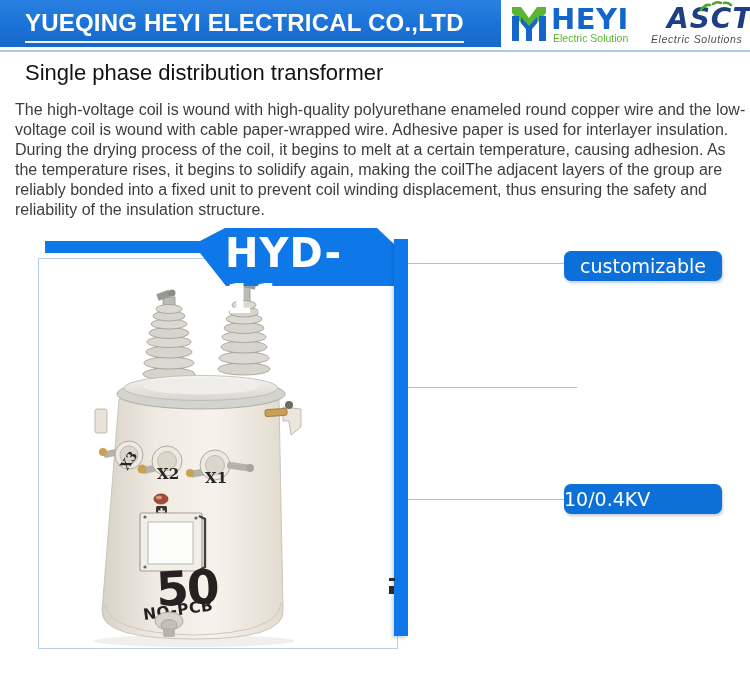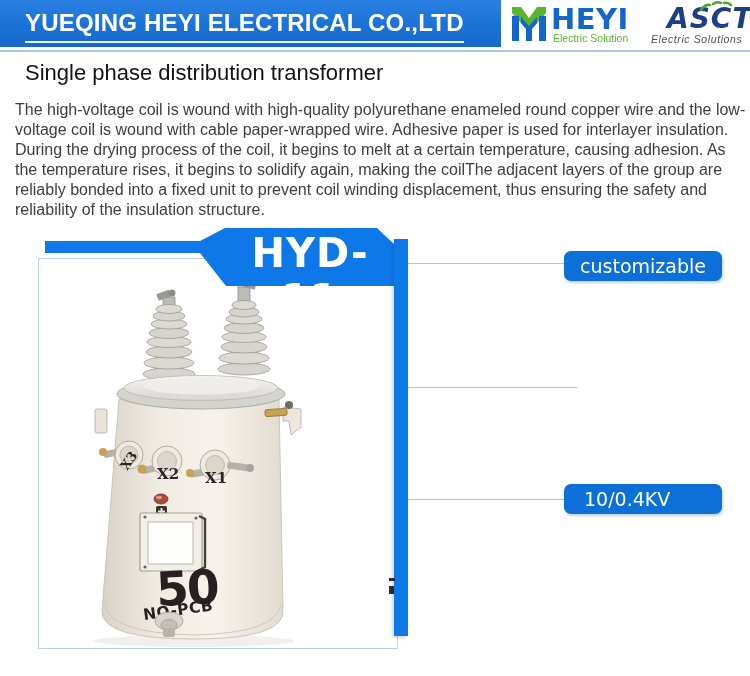--- a/index.html
+++ b/index.html
@@ -32,35 +32,35 @@
   .product-description{position:absolute;left:15px;top:100px;width:733px;color:#3d3d3d;
                        font-size:16px;line-height:20px;}
 
   
   .image-frame{position:absolute;left:38px;top:258px;width:358px;height:389px;
                background:#fff;border:1px solid #b7d0ec;}
   .model-ribbon{position:absolute;left:45px;top:228px;width:350px;height:58px;background:#0f78e8;
                 clip-path:polygon(0px 13px,155px 13px,180px 0px,332px 0px,350px 17px,350px 58px,
                                   181px 58px,155px 25px,0px 25px);
                 filter:drop-shadow(2px 3px 2px rgba(20,60,120,.30));}
-  .model-label{position:absolute;left:225px;top:230px;width:170px;text-align:center;color:#fff;
+  .model-label{position:absolute;left:225px;top:230px;width:170px;text-align:left;color:#fff;
                font-size:40px;font-weight:600;letter-spacing:1px;font-family:"DejaVu Sans",sans-serif;}
   .accent-bar{position:absolute;left:394px;top:239px;width:14px;height:397px;background:#0f78e8;
               box-shadow:-2px 2px 3px rgba(20,60,120,.20);}
   .leader-line{position:absolute;height:0;border-top:1px solid #9fc4e8;}
   #leader-1{left:408px;top:263px;width:169px;}
   #leader-2{left:408px;top:387px;width:169px;}
   #leader-3{left:408px;top:499px;width:168px;}
   .feature-tag{position:absolute;left:564px;width:158px;height:30px;background:#0d6fd8;border-radius:7px;
                color:#fff;font-size:19px;font-family:"DejaVu Sans",sans-serif;
                display:flex;align-items:center;justify-content:center;
                box-shadow:1px 2px 3px rgba(20,60,120,.25);}
   #feature-0{top:251px;}
   #feature-1{top:372px;}
-  #feature-2{top:484px;justify-content:flex-start;padding-left:20px;box-sizing:border-box;}
+  #feature-2{top:484px;justify-content:flex-start;box-sizing:border-box;}
 
   .photo-artifact{position:absolute;background:#2a2a2a;}
 </style>
 </head>
 <body>
 
 <div class="page">
 
   <div class="header-bar">
     <div class="company-name">YUEQING HEYI ELECTRICAL CO.,LTD</div>

